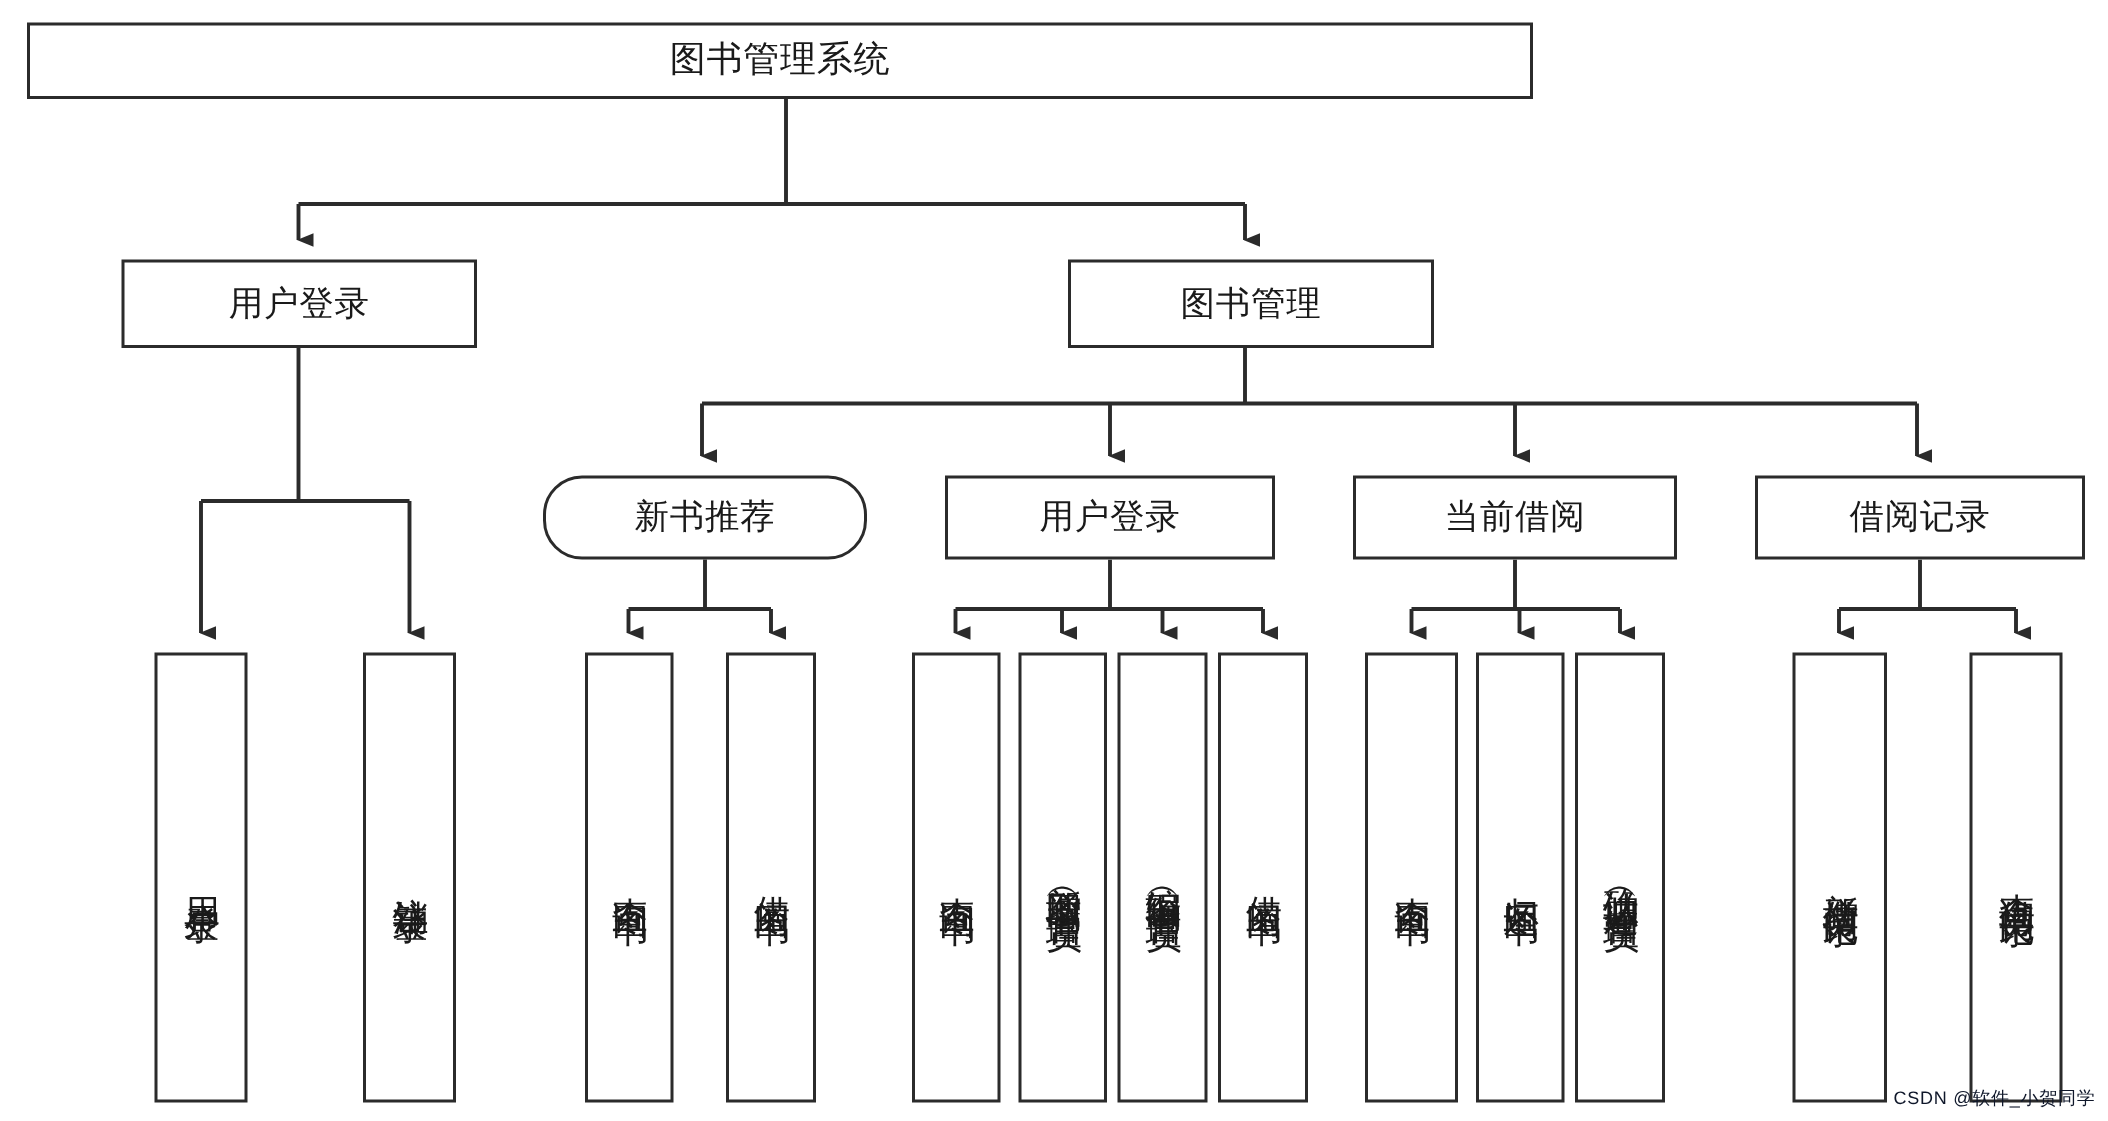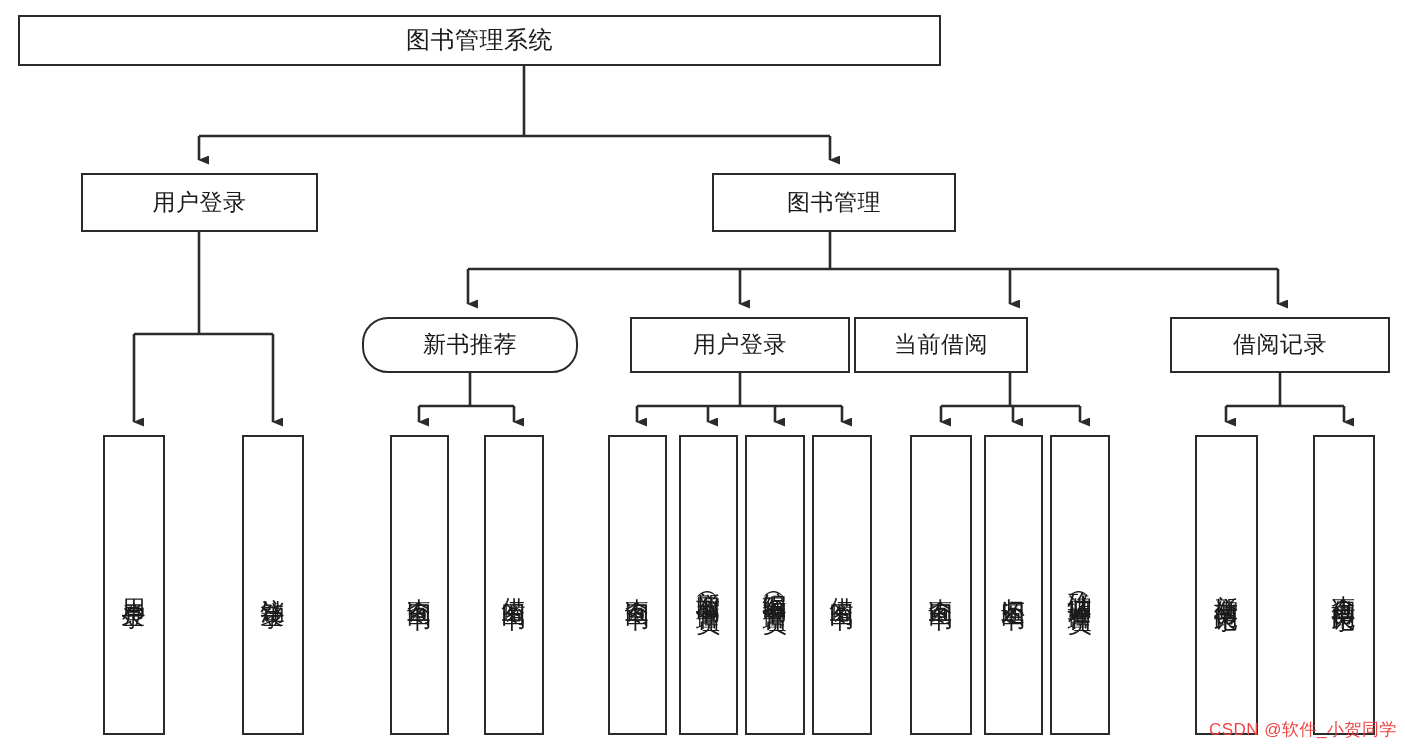--- a/index.html
+++ b/index.html
@@ -64,22 +64,22 @@
     text-orientation: upright;
     font-size: 24px;
     line-height: 1.05;
     letter-spacing: 3px;
     white-space: nowrap;
   }
   .watermark {
     position: absolute;
     right: 8px;
     bottom: 6px;
-    font-size: 17px;
-    color: #ef4444;
+    font-size: 12px;
+    color: #0f172a;
     letter-spacing: 0.5px;
     user-select: none;
     white-space: nowrap;
   }
 </style>
 </head>
 <body>
 
 <div id="diagram-root">
 
@@ -119,40 +119,40 @@
         <path d="M941,406 L941,422" marker-end="url(#arrowhead)"></path>
         <path d="M1013,406 L1013,422" marker-end="url(#arrowhead)"></path>
         <path d="M1080,406 L1080,422" marker-end="url(#arrowhead)"></path>
         <path d="M1280,373 L1280,406"></path>
         <path d="M1226,406 L1344,406"></path>
         <path d="M1226,406 L1226,422" marker-end="url(#arrowhead)"></path>
         <path d="M1344,406 L1344,422" marker-end="url(#arrowhead)"></path>
       </g>
   </svg>
 
-  <div class="node root horiz" style="left: 18px; top: 15px; width: 923px; height: 51px;">
+  <div class="node root horiz" style="left: 18px; top: 15px; width: 1004px; height: 51px;">
     <span class="node-label">图书管理系统</span>
   </div>
 
   <div id="level1-layer">
       <div class="node horiz" style="left: 81px; top: 173px; width: 237px; height: 59px;">
         <span class="node-label">用户登录</span>
       </div>
       <div class="node horiz" style="left: 712px; top: 173px; width: 244px; height: 59px;">
         <span class="node-label">图书管理</span>
       </div>
     </div>
   <div id="level2-layer">
       <div class="node horiz" style="left: 362px; top: 317px; width: 216px; height: 56px; border-radius: 26px;">
         <span class="node-label">新书推荐</span>
       </div>
       <div class="node horiz" style="left: 630px; top: 317px; width: 220px; height: 56px;">
         <span class="node-label">用户登录</span>
       </div>
-      <div class="node horiz" style="left: 854px; top: 317px; width: 174px; height: 56px;">
+      <div class="node horiz" style="left: 902px; top: 317px; width: 216px; height: 56px;">
         <span class="node-label">当前借阅</span>
       </div>
       <div class="node horiz" style="left: 1170px; top: 317px; width: 220px; height: 56px;">
         <span class="node-label">借阅记录</span>
       </div>
     </div>
   <div id="leaf-layer">
       <div class="node vert" style="left: 103px; top: 435px; width: 62px; height: 300px;">
         <span class="node-label">用户登录</span>
       </div>

